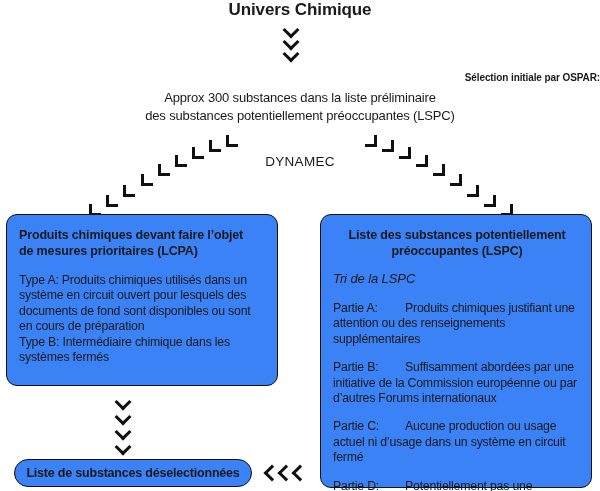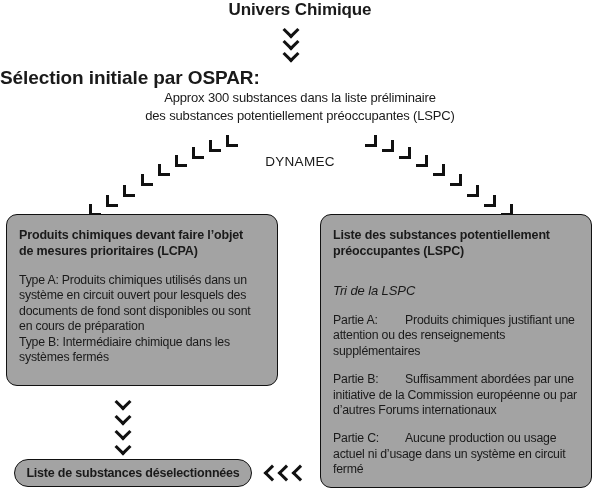--- a/index.html
+++ b/index.html
@@ -29,22 +29,22 @@
     text-align: center;
     font-size: 17px;
     font-weight: bold;
     letter-spacing: -0.1px;
     line-height: 20px;
   }
   .title-ospar {
     position: absolute;
     left: 0; top: 68px;
     width: 600px;
-    text-align: left;
-    font-size: 19px;
+    text-align: right;
+    font-size: 10px;
     font-weight: bold;
     line-height: 19px;
     letter-spacing: -0.1px;
   }
   .ospar-sub {
     position: absolute;
     left: 0; top: 89px;
     width: 600px;
     text-align: center;
     font-size: 13px;
@@ -130,21 +130,21 @@
     width: 9px; height: 9px;
     border-right: 3px solid #111;
     border-bottom: 3px solid #111;
   }
 
   
   .box {
     position: absolute;
     border: 1.3px solid #111;
     border-radius: 11px;
-    background: #a3a3a3;
+    background: #3b82f6;
     box-sizing: border-box;
   }
   #box-lcpa {
     left: 6px; top: 214px;
     width: 272px; height: 172px;
     padding: 12px 10px 8px 12px;
   }
   #box-lspc {
     left: 320px; top: 214px;
     width: 272px; height: 274px;
@@ -159,21 +159,22 @@
     justify-content: center;
   }
   .box-title {
     font-size: 12.5px;
     font-weight: bold;
     line-height: 16px;
     letter-spacing: -0.15px;
     margin: 0 0 14px 0;
   }
   .box-title.two {
-    margin-bottom: 24px;
+    margin-bottom: 12px;
+    text-align: center;
   }
   .italic-sub {
     font-size: 13px;
     font-style: italic;
     line-height: 16px;
     margin: 4px 0 14px 0;
     letter-spacing: -0.1px;
   }
   .body-line {
     font-size: 12.3px;

